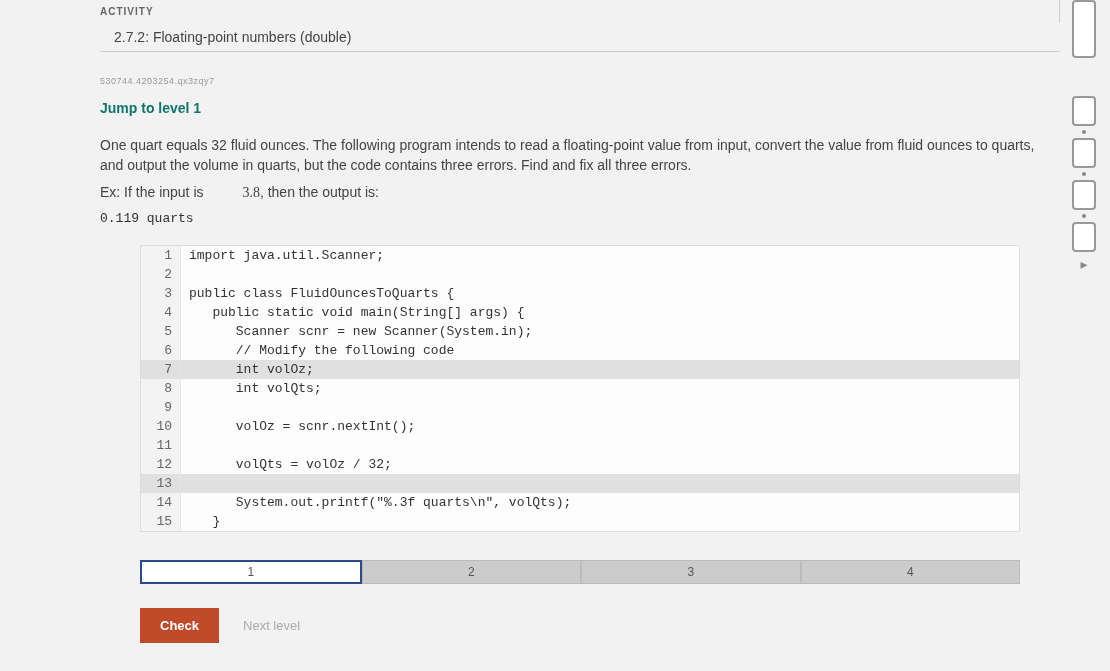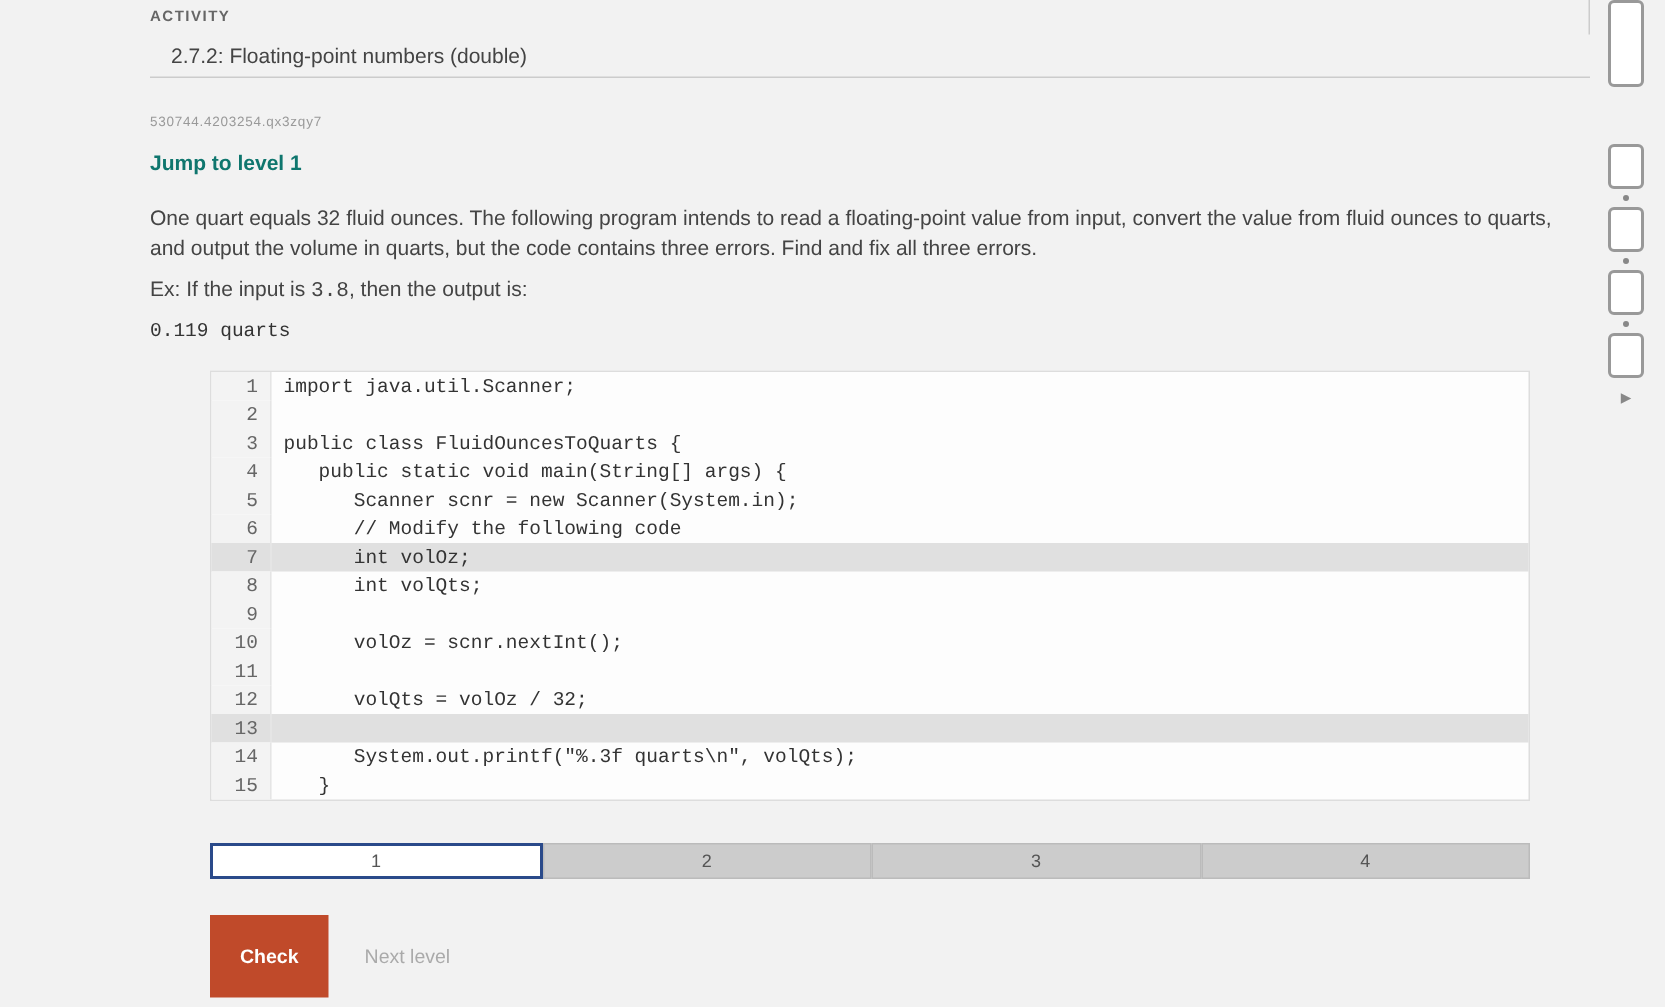--- a/index.html
+++ b/index.html
@@ -10,36 +10,36 @@
 .header-row { display: flex; align-items: stretch; border-bottom: 1px solid #ccc; flex-direction: column; }
 .activity-cell { border-right: 1px solid #ccc; padding: 6px 14px 6px 0; font-size: 10px; letter-spacing: 1px; color: #666; font-weight: bold; display:flex; align-items:flex-end; }
 .title-cell { padding: 6px 0 6px 14px; font-size: 14px; color: #444; }
 
 .tiny-id { margin-top: 24px; font-size: 9px; color: #999; letter-spacing: 0.5px; }
 
 .jump { margin-top: 14px; font-size: 14px; color: #0f766e; font-weight: bold; cursor: pointer; }
 
 .prose { margin-top: 20px; font-size: 14px; color: #444; line-height: 1.4; max-width: 940px; }
 .prose p { margin-bottom: 8px; }
-.mono-inline { font-family: Liberation Mono, monospace; }
+.mono-inline { font-family: Liberation Serif, serif; margin-left: 35px; }
 
 .ex-output { font-family: "Courier New", monospace; font-size: 13px; color: #333; margin-top: 6px; margin-bottom: 19px; }
 
 .editor { margin-left: 40px; width: 880px; border: 1px solid #ddd; background: #fdfdfd; font-family: "Courier New", monospace; font-size: 13px; }
 .editor-row { display: flex; }
 .gutter { width: 40px; text-align: right; padding-right: 8px; color: #666; background: #f3f3f3; border-right: 1px solid #e5e5e5; user-select: none; line-height: 19px; }
 .code-line { flex: 1; padding-left: 8px; white-space: pre; line-height: 19px; font-family: Liberation Mono, monospace; }
 .hl { background: #e0e0e0; }
 
 .levels { display: flex; margin-left: 40px; margin-top: 28px; width: 880px; }
 .level-box { flex: 1; height: 24px; background: #ccc; border: 1px solid #bbb; display: flex; align-items: center; justify-content: center; font-size: 12px; color: #555; }
 .level-box.active { background: #fff; border: 2px solid #2a4a8a; }
 
 .btn-row { display: flex; align-items: center; margin-left: 40px; margin-top: 24px; gap: 20px; }
-.check-btn { background: #c04a2a; color: #fff; border: none; padding: 20px 20px; font-size: 13px; font-weight: bold; cursor: pointer; }
+.check-btn { background: #c04a2a; color: #fff; border: none; padding: 10px 20px; font-size: 13px; font-weight: bold; cursor: pointer; }
 .next-btn { background: transparent; border: none; color: #aaa; font-size: 13px; cursor: default; padding: 10px 4px; }
 
 .right-rail { position: absolute; right: 12px; top: 0; width: 28px; display: flex; flex-direction: column; align-items: center; gap: 4px; }
 .rail-box { width: 24px; height: 30px; border: 2px solid #999; border-radius: 4px; background: #fff; }
 .rail-box.tall { height: 58px; }
 .rail-dot { width: 4px; height: 4px; background: #888; border-radius: 50%; }
 .rail-end { font-size: 14px; color: #888; }
 </style>
 </head>
 <body>

